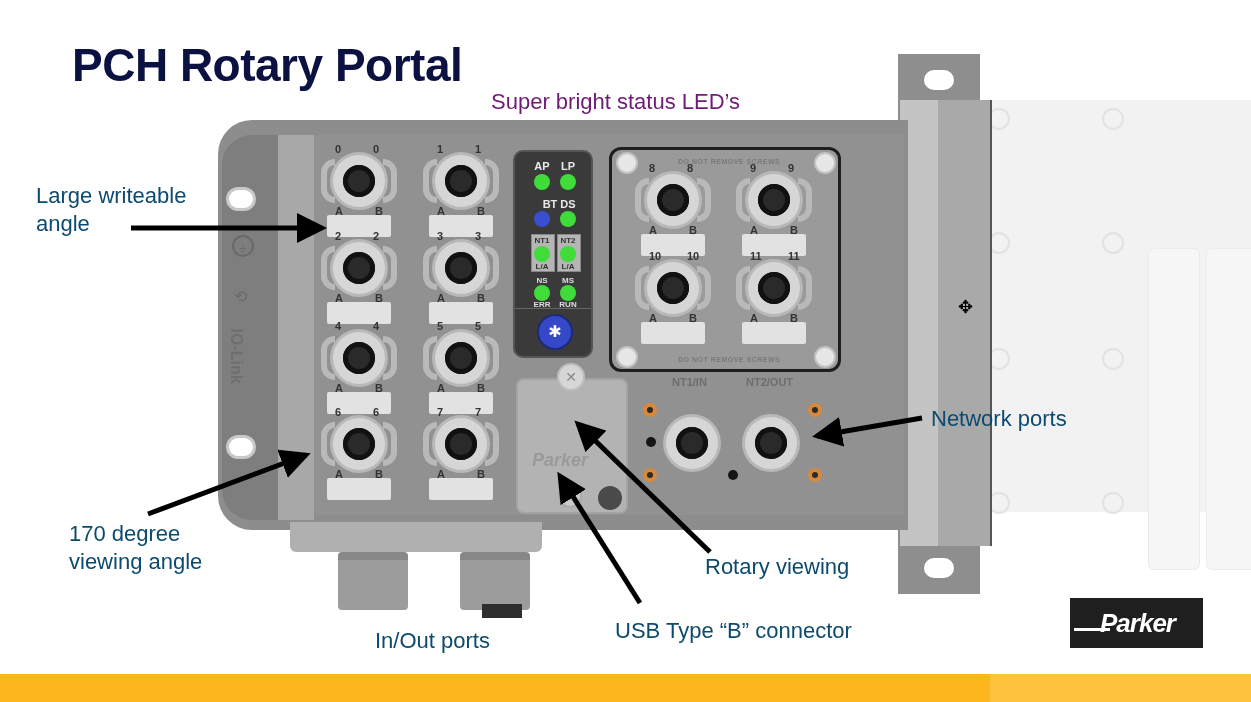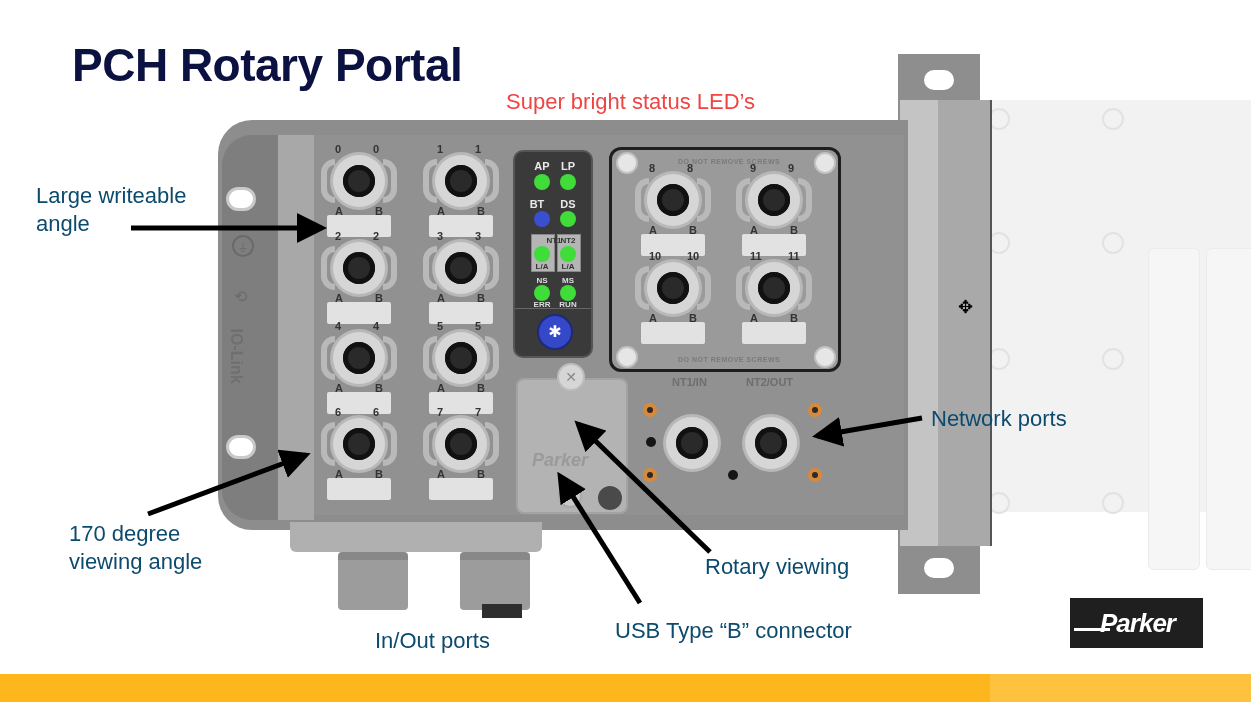--- a/index.html
+++ b/index.html
@@ -1,20 +1,20 @@
 <!DOCTYPE html>
 <html><head>
 <meta charset="utf-8">
 <style>
   html, body { margin:0; padding:0; }
   body { width:1251px; height:702px; position:relative; overflow:hidden; background:#ffffff; font-family:"Liberation Sans", sans-serif; }
   .abs { position:absolute; }
   #title { left:72px; top:38px; font-size:46px; font-weight:bold; color:#0b1140; letter-spacing:-0.5px; }
   .callout { font-size:22px; color:#0c4a6e; line-height:28px; }
-  #led-callout { left:506px; top:89px; font-size:22px; color:#ef4444; }
+  #led-callout { left:491px; top:89px; font-size:22px; color:#701a75; }
   
   #ghost { left:990px; top:100px; width:261px; height:412px; background:#f2f2f2; }
   .ghost-bolt { position:absolute; width:22px; height:22px; border-radius:50%; border:2px solid #e2e2e2; box-sizing:border-box; }
   .ghost-slot { position:absolute; width:52px; height:322px; top:148px; background:#f6f6f6; border:1px solid #ebebeb; border-radius:6px; box-sizing:border-box; }
   
   #bracket { left:898px; top:54px; width:82px; height:540px; background:#8e8e8e; }
   #bracket-face { left:900px; top:100px; width:90px; height:446px; background:#a9a9a9; border-right:2px solid #555; }
   #bracket-face-l { left:900px; top:100px; width:38px; height:446px; background:#c4c4c4; }
   .slot-hole { position:absolute; width:30px; height:20px; background:#fff; border-radius:10px; }
   
@@ -165,27 +165,27 @@
     <div class="plabel" style="left: 437px; top: 468px; position: absolute;">A</div>
     <div class="plabel" style="left: 477px; top: 468px; position: absolute;">B</div>
     <div class="wlabel" style="left: 429px; top: 478px; position: absolute;"></div>
   </div>
 
 <div id="led-panel" class="abs">
   <div class="led-lbl" style="left:12px;top:8px">AP</div>
   <div class="led-lbl" style="left:38px;top:8px">LP</div>
   <div class="led" style="left:19px;top:22px;background:#3fdc3a"></div>
   <div class="led" style="left:45px;top:22px;background:#3fdc3a"></div>
-  <div class="led-lbl" style="left:7px;top:46px">BT</div>
+  <div class="led-lbl" style="left:20px;top:46px">BT</div>
   <div class="led-lbl" style="left:38px;top:46px">DS</div>
   <div class="led" style="left:19px;top:59px;background:#3a4fd0"></div>
   <div class="led" style="left:45px;top:59px;background:#3fdc3a"></div>
   <div class="nt-box" style="left:16px;top:82px"></div>
   <div class="nt-box" style="left:42px;top:82px"></div>
-  <div class="led-lbl small" style="left:24px;top:84px">NT1</div>
+  <div class="led-lbl small" style="left:12px;top:84px">NT1</div>
   <div class="led-lbl small" style="left:38px;top:84px">NT2</div>
   <div class="led" style="left:19px;top:94px;background:#3fdc3a"></div>
   <div class="led" style="left:45px;top:94px;background:#3fdc3a"></div>
   <div class="led-lbl small" style="left:12px;top:110px">L/A</div>
   <div class="led-lbl small" style="left:38px;top:110px">L/A</div>
   <div class="led-lbl small" style="left:12px;top:124px;color:#ddd">NS</div>
   <div class="led-lbl small" style="left:38px;top:124px;color:#ddd">MS</div>
   <div class="led" style="left:19px;top:133px;background:#3fdc3a"></div>
   <div class="led" style="left:45px;top:133px;background:#3fdc3a"></div>
   <div class="led-lbl small" style="left:12px;top:148px;color:#ddd">ERR</div>

